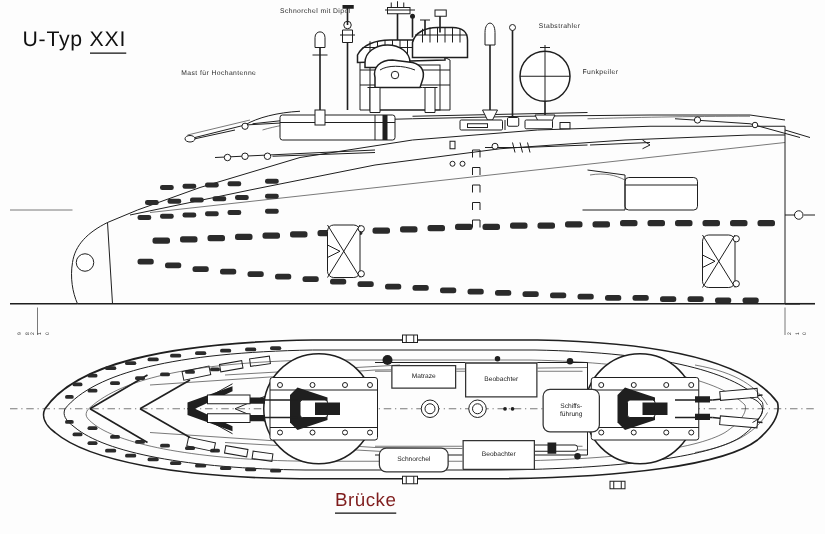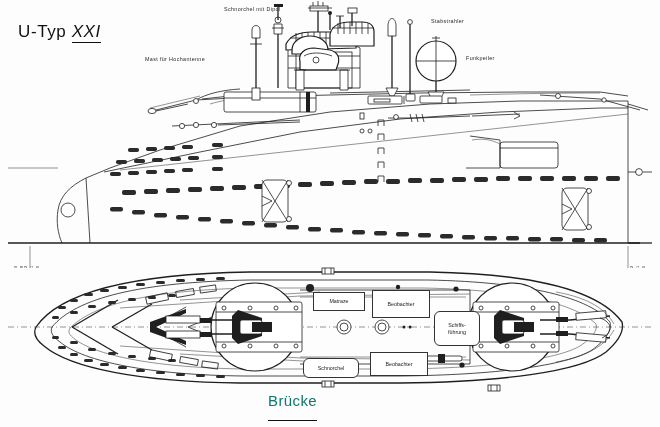--- a/index.html
+++ b/index.html
@@ -7,22 +7,22 @@
     width:660px;height:427px;position:relative;overflow:hidden;
     font-family:"Liberation Sans", sans-serif;
     color:#1a1a1a;
     background:#fdfdfd;
   }
   #sheet{position:absolute;inset:0;}
   svg{position:absolute;left:0;top:0;}
   .lbl{position:absolute;font-size:5.2px;letter-spacing:.35px;color:#2a2a2a;white-space:nowrap;}
   .lbl.t{font-size:5.4px;}
   #title{position:absolute;left:18px;top:22px;font-size:17px;letter-spacing:.6px;color:#111;}
-  #title .u{border-bottom:1.4px solid #111;padding-bottom:1px;font-style:italic;}
-  #plantitle{position:absolute;left:268px;top:392px;font-size:15px;letter-spacing:.4px;color:#0f766e;border-bottom:1.5px solid #111;padding-bottom:11px;}
+  #title .u{border-bottom:1.4px solid #111;padding-bottom:1px;}
+  #plantitle{position:absolute;left:268px;top:392px;font-size:15px;letter-spacing:.4px;color:#7f1d1d;border-bottom:1.5px solid #111;padding-bottom:1px;}
   .boxlbl{position:absolute;font-size:5.3px;color:#222;background:#fff;border:.8px solid #333;
           display:flex;align-items:center;justify-content:center;text-align:center;line-height:1.15;}
   .boxlbl.round{border-radius:6px;}
   .draft{position:absolute;font-size:4px;color:#333;line-height:1;transform:rotate(-90deg);transform-origin:left top;letter-spacing:.2px;}
 </style>
 </head>
 <body>
 
 <div id="sheet">
 

